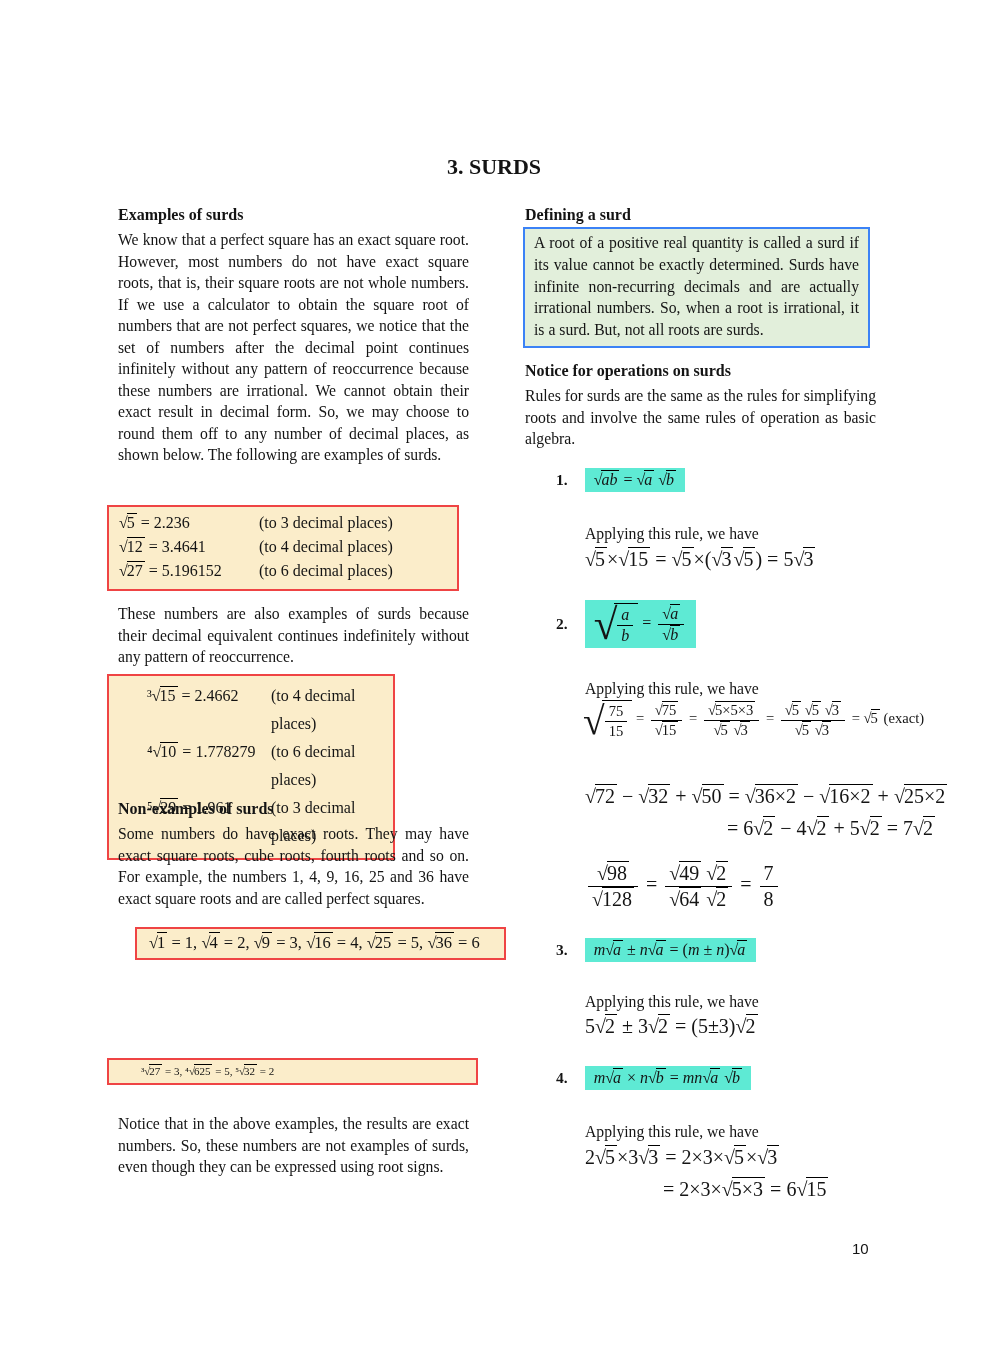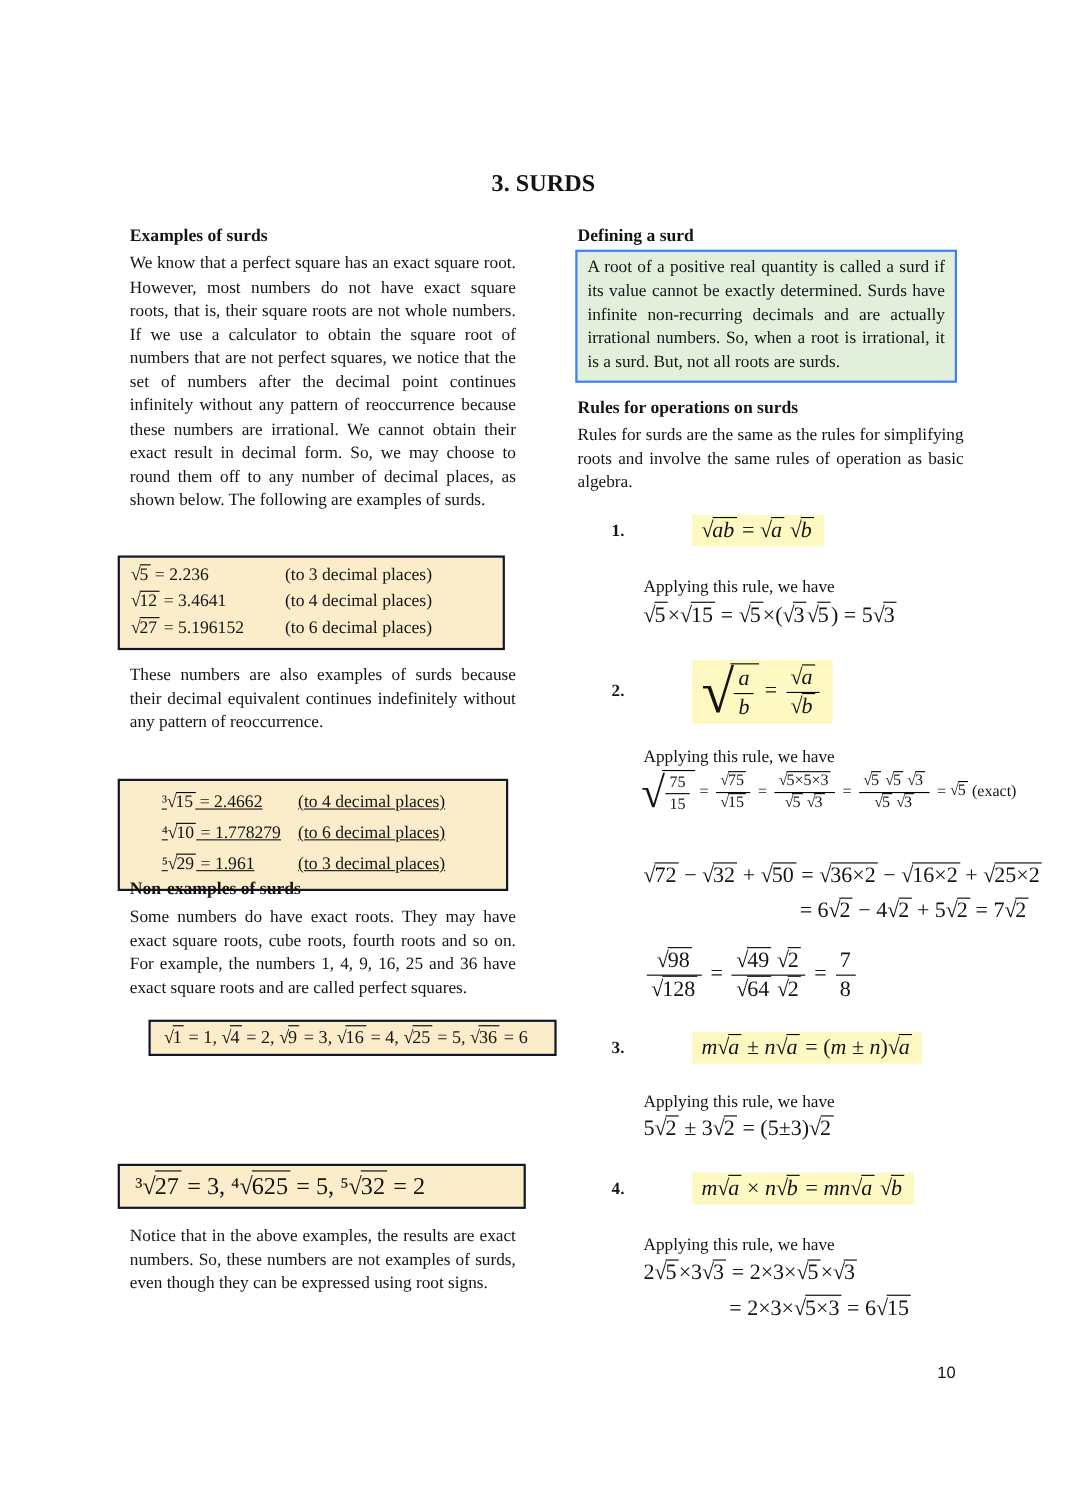--- a/index.html
+++ b/index.html
@@ -3,30 +3,30 @@
 <meta charset="utf-8">
 <style>
   html,body{margin:0;padding:0;background:#e9e9e9;}
   .page{position:relative;width:990px;height:1361px;margin:0 auto;background:#ffffff;
         font-family:"Liberation Serif",serif;color:#141414;overflow:hidden;}
   .abs{position:absolute;}
   .title{left:0;top:154px;width:988px;text-align:center;font-weight:bold;font-size:22px;}
   .h{font-weight:bold;font-size:16px;}
   .para{font-size:15.7px;line-height:21.5px;text-align:justify;}
   
-  .ybox{background:#FBEDCA;border:2px solid #0f172a;box-sizing:border-box;}
+  .ybox{background:#FBEDCA;border:2px solid #ef4444;box-sizing:border-box;}
   .ybox .grid{display:grid;}
   .ybox .cell{font-size:16px;}
   
   .gbox{background:#E2EFDB;border:2px solid #3b82f6;box-sizing:border-box;
         font-size:15.7px;line-height:21.8px;text-align:justify;padding:3px 9px 5px 9px;}
   
   .rule-row{display:flex;align-items:center;gap:17px;}
   .rule-num{font-weight:bold;font-size:15.5px;}
-  .hl{display:inline-block;background:#fef9c3;padding:3px 9px;font-size:20px;margin-left:44px;}
+  .hl{display:inline-block;background:#5eead4;padding:3px 9px;font-size:16px;}
   
   .mline{font-size:20px;white-space:nowrap;}
   .rad{white-space:nowrap;display:inline-block;}
   .rsign{letter-spacing:-1px;}
   .vin{border-top:1.4px solid #000;padding:0 2px 0 0;}
   .rad.tall{display:inline-flex;align-items:stretch;vertical-align:middle;}
   .rad.tall > .rsign{display:flex;align-items:flex-end;font-size:2.7em;line-height:0.95;letter-spacing:-3px;}
   .rad.tall > .vin{display:inline-flex;align-items:center;padding-top:2px;}
   .frac{display:inline-block;vertical-align:middle;text-align:center;margin:0 3px;}
   .fnum{display:block;padding:0 4px 1px 4px;}
@@ -50,51 +50,51 @@
       <span class="cell">(to 3 decimal places)</span>
       <span class="cell"><span class="rad"><span class="rsign">√</span><span class="vin">12</span></span> = 3.4641</span>
       <span class="cell">(to 4 decimal places)</span>
       <span class="cell"><span class="rad"><span class="rsign">√</span><span class="vin">27</span></span> = 5.196152</span>
       <span class="cell">(to 6 decimal places)</span>
     </div>
   </div>
 
   <div class="abs para" style="left:118px;top:603px;width:351px;">These numbers are also examples of surds because their decimal equivalent continues indefinitely without any pattern of reoccurrence.</div>
 
-  <div class="abs ybox" style="left:107px;top:708px;width:355px;text-decoration:underline;">
+  <div class="abs ybox" style="left:107px;top:674px;width:288px;">
     <div class="grid" style="grid-template-columns:124px 1fr;padding:6px 8px 8px 38px;line-height:28px;">
       <span class="cell">³<span class="rad"><span class="rsign">√</span><span class="vin">15</span></span> = 2.4662</span>
       <span class="cell">(to 4 decimal places)</span>
       <span class="cell">⁴<span class="rad"><span class="rsign">√</span><span class="vin">10</span></span> = 1.778279</span>
       <span class="cell">(to 6 decimal places)</span>
       <span class="cell">⁵<span class="rad"><span class="rsign">√</span><span class="vin">29</span></span> = 1.961</span>
       <span class="cell">(to 3 decimal places)</span>
     </div>
   </div>
 
   <div class="abs h" style="left:118px;top:800px;">Non-examples of surds</div>
 
   <div class="abs para" style="left:118px;top:823px;width:351px;">Some numbers do have exact roots. They may have exact square roots, cube roots, fourth roots and so on. For example, the numbers 1, 4, 9, 16, 25 and 36 have exact square roots and are called perfect squares.</div>
 
   <div class="abs ybox" style="left:107px;top:927px;width:371px;margin-left:28px;">
     <div class="mline" style="padding:4px 6px 5px 12px;font-size:16.5px;"><span class="rad"><span class="rsign">√</span><span class="vin">1</span></span> = 1, <span class="rad"><span class="rsign">√</span><span class="vin">4</span></span> = 2, <span class="rad"><span class="rsign">√</span><span class="vin">9</span></span> = 3, <span class="rad"><span class="rsign">√</span><span class="vin">16</span></span> = 4, <span class="rad"><span class="rsign">√</span><span class="vin">25</span></span> = 5, <span class="rad"><span class="rsign">√</span><span class="vin">36</span></span> = 6</div>
   </div>
 
 
   <div class="abs ybox" style="left:107px;top:1058px;width:371px;">
-    <div class="mline" style="padding:5px 6px 6px 14px;font-size:22px;">³<span class="rad"><span class="rsign">√</span><span class="vin">27</span></span> = 3, ⁴<span class="rad"><span class="rsign">√</span><span class="vin">625</span></span> = 5, ⁵<span class="rad"><span class="rsign">√</span><span class="vin">32</span></span> = 2</div>
+    <div class="mline" style="padding:5px 6px 6px 32px;font-size:11px;">³<span class="rad"><span class="rsign">√</span><span class="vin">27</span></span> = 3, ⁴<span class="rad"><span class="rsign">√</span><span class="vin">625</span></span> = 5, ⁵<span class="rad"><span class="rsign">√</span><span class="vin">32</span></span> = 2</div>
   </div>
 
   <div class="abs para" style="left:118px;top:1113px;width:351px;">Notice that in the above examples, the results are exact numbers. So, these numbers are not examples of surds, even though they can be expressed using root signs.</div>
 
   <div class="abs h" style="left:525px;top:206px;">Defining a surd</div>
 
   <div class="abs gbox" style="left:523px;top:227px;width:347px;">A root of a positive real quantity is called a surd if its value cannot be exactly determined. Surds have infinite non-recurring decimals and are actually irrational numbers. So, when a root is irrational, it is a surd. But, not all roots are surds.</div>
 
-  <div class="abs h" style="left:525px;top:362px;">Rules for operations on surds</div>
+  <div class="abs h" style="left:525px;top:362px;">Notice for operations on surds</div>
 
   <div class="abs para" style="left:525px;top:385px;width:351px;">Rules for surds are the same as the rules for simplifying roots and involve the same rules of operation as basic algebra.</div>
 
   <div class="abs rule-row" style="left:556px;top:468px;">
     <span class="rule-num">1.</span>
     <span class="hl"><span class="rad"><span class="rsign">√</span><span class="vin"><i>ab</i></span></span> = <span class="rad"><span class="rsign">√</span><span class="vin"><i>a</i></span></span> <span class="rad"><span class="rsign">√</span><span class="vin"><i>b</i></span></span></span>
   </div>
   <div class="abs para" style="left:585px;top:523px;">Applying this rule, we have</div>
   <div class="abs mline" style="left:585px;top:548px;"><span class="rad"><span class="rsign">√</span><span class="vin">5</span></span>×<span class="rad"><span class="rsign">√</span><span class="vin">15</span></span> = <span class="rad"><span class="rsign">√</span><span class="vin">5</span></span>×(<span class="rad"><span class="rsign">√</span><span class="vin">3</span></span><span class="rad"><span class="rsign">√</span><span class="vin">5</span></span>) = 5<span class="rad"><span class="rsign">√</span><span class="vin">3</span></span></div>
 

